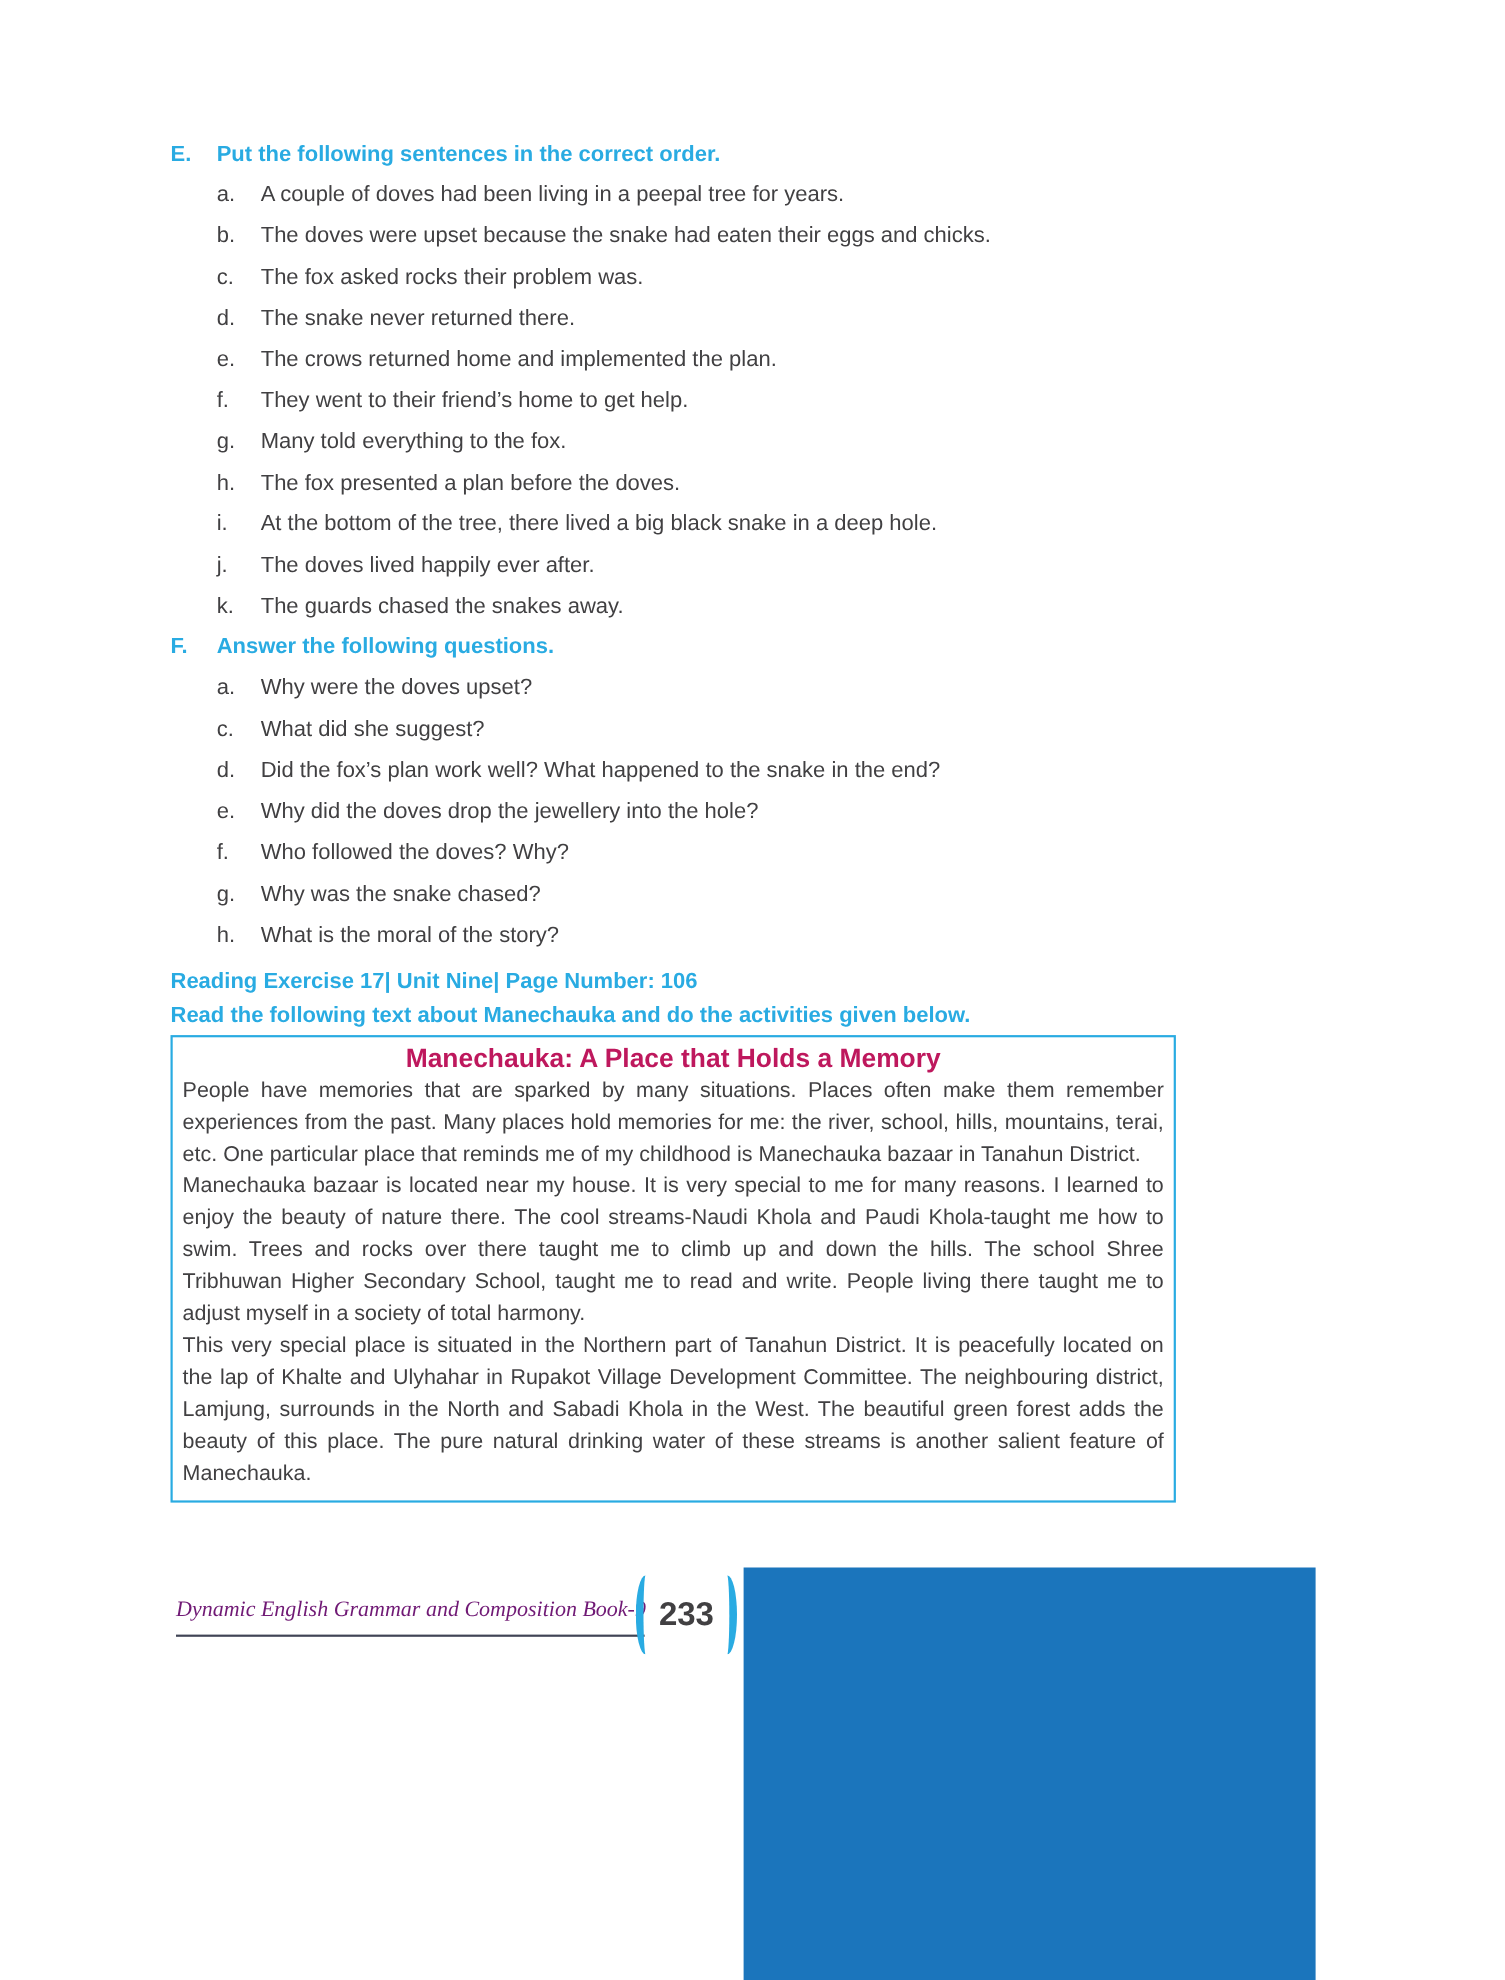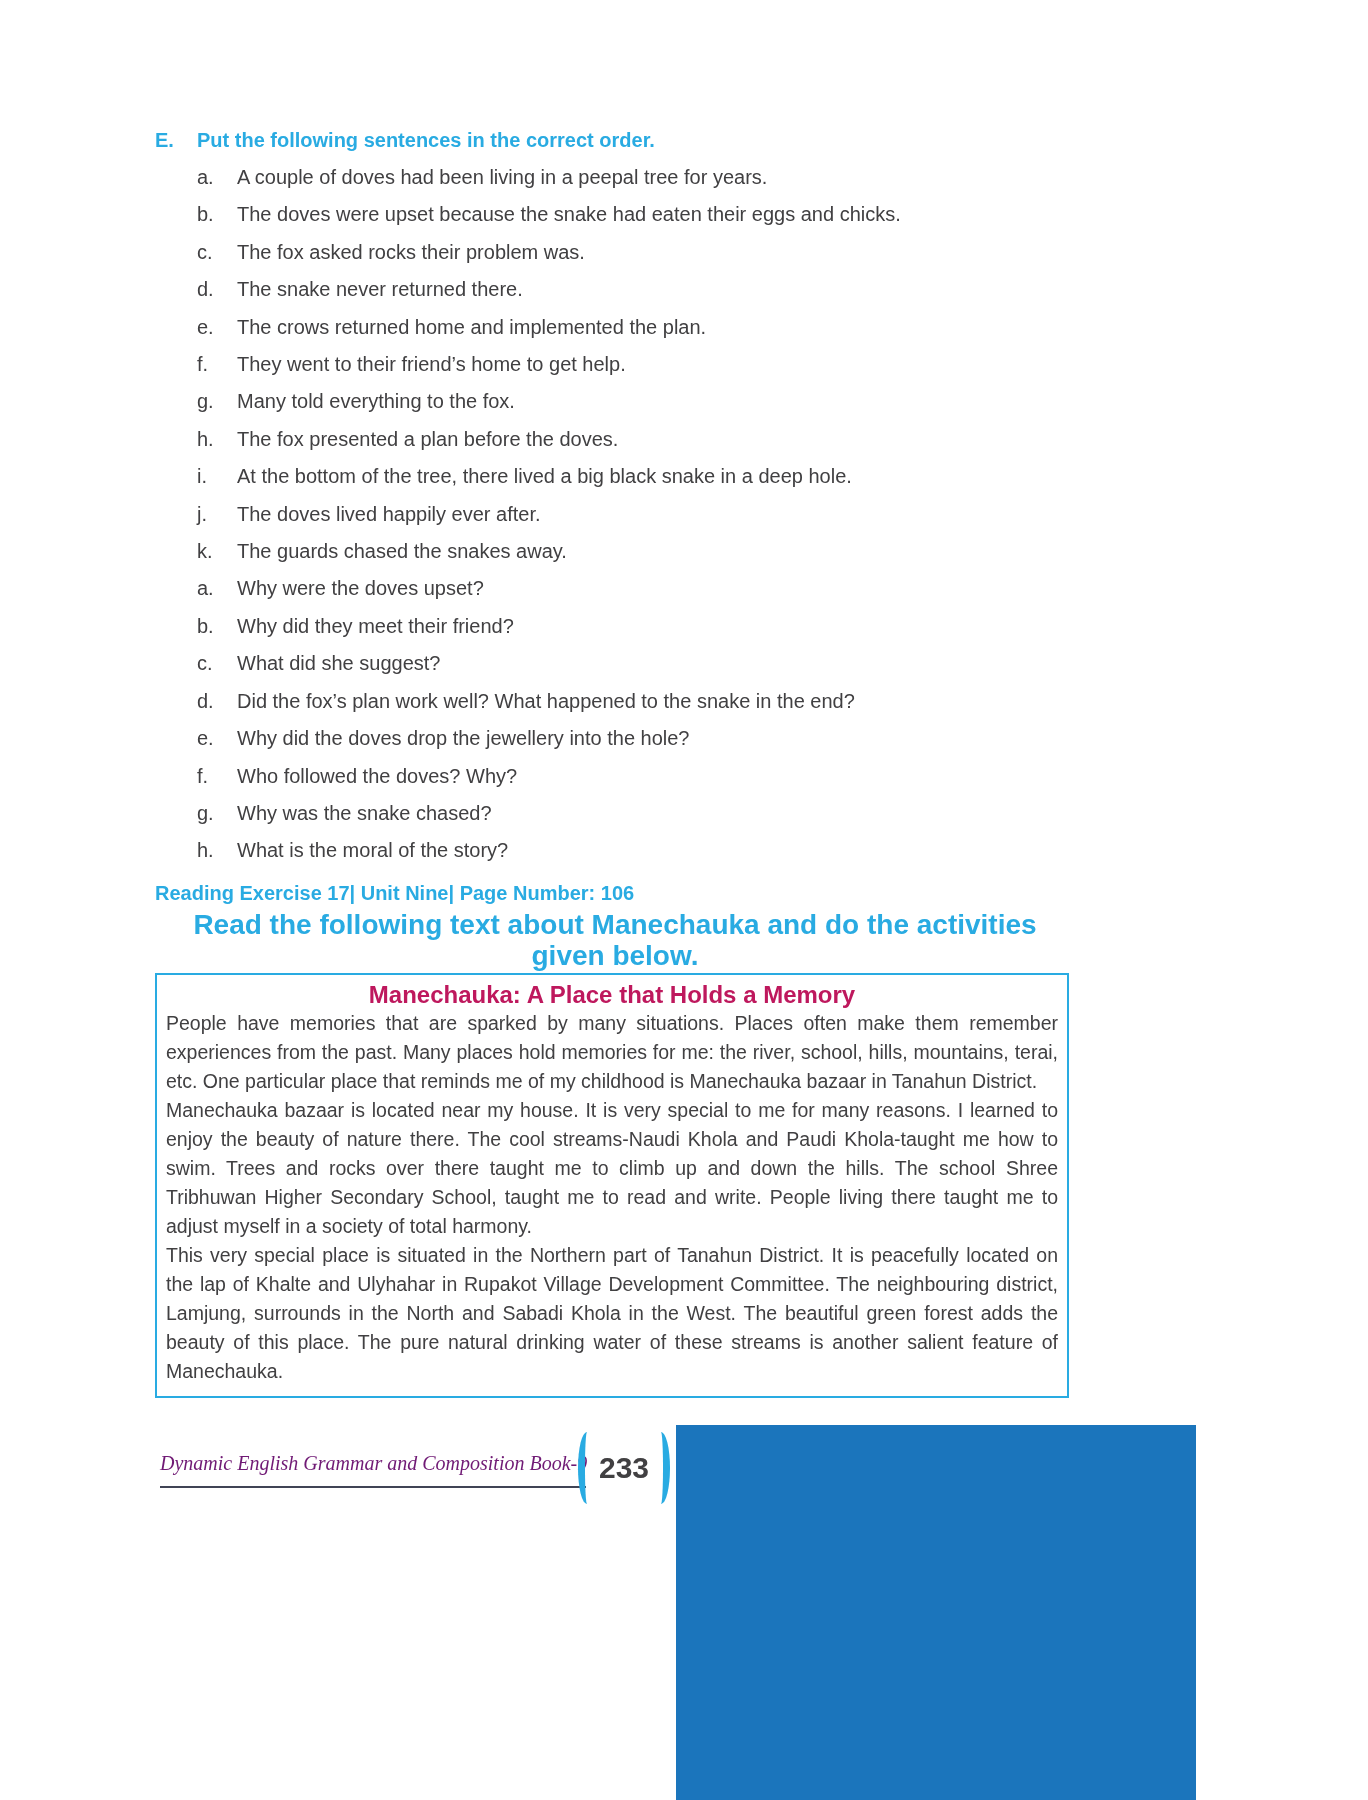--- a/index.html
+++ b/index.html
@@ -40,24 +40,23 @@
   }
   .re-head {
     font-weight: bold;
     font-size: 20px;
     line-height: 31px;
     margin-top: 8px;
     color: #29abe2;
   }
   .re-instruction {
     font-weight: bold;
-    font-size: 28px;
+    font-size: 20px;
     line-height: 31px;
     color: #29abe2;
-    text-align: center;
   }
   .passage-box {
     margin-top: 2px;
     width: 914px;
     border: 2.5px solid #29abe2;
     padding: 5px 9px 10px 9px;
     background: #ffffff;
   }
   .passage-title {
     text-align: center;
@@ -181,29 +180,29 @@
             <span class="letter">j.</span><span class="item-text">The doves lived happily ever after.</span>
           </div>
 
           <div class="item">
             <span class="letter">k.</span><span class="item-text">The guards chased the snakes away.</span>
           </div>
         </div>
     </section>
 
     <section>
+      <div class="sec-head">
+        <span class="sec-label">F.</span><span class="sec-title">Answer the following questions.</span>
+      </div>
       <div class="item-list">
 
           <div class="item">
             <span class="letter">a.</span><span class="item-text">Why were the doves upset?</span>
           </div>
 
-          <div class="item">
-            <span class="letter">b.</span><span class="item-text">Why did they meet their friend?</span>
-          </div>
 
           <div class="item">
             <span class="letter">c.</span><span class="item-text">What did she suggest?</span>
           </div>
 
           <div class="item">
             <span class="letter">d.</span><span class="item-text">Did the fox’s plan work well? What happened to the snake in the end?</span>
           </div>
 
           <div class="item">

